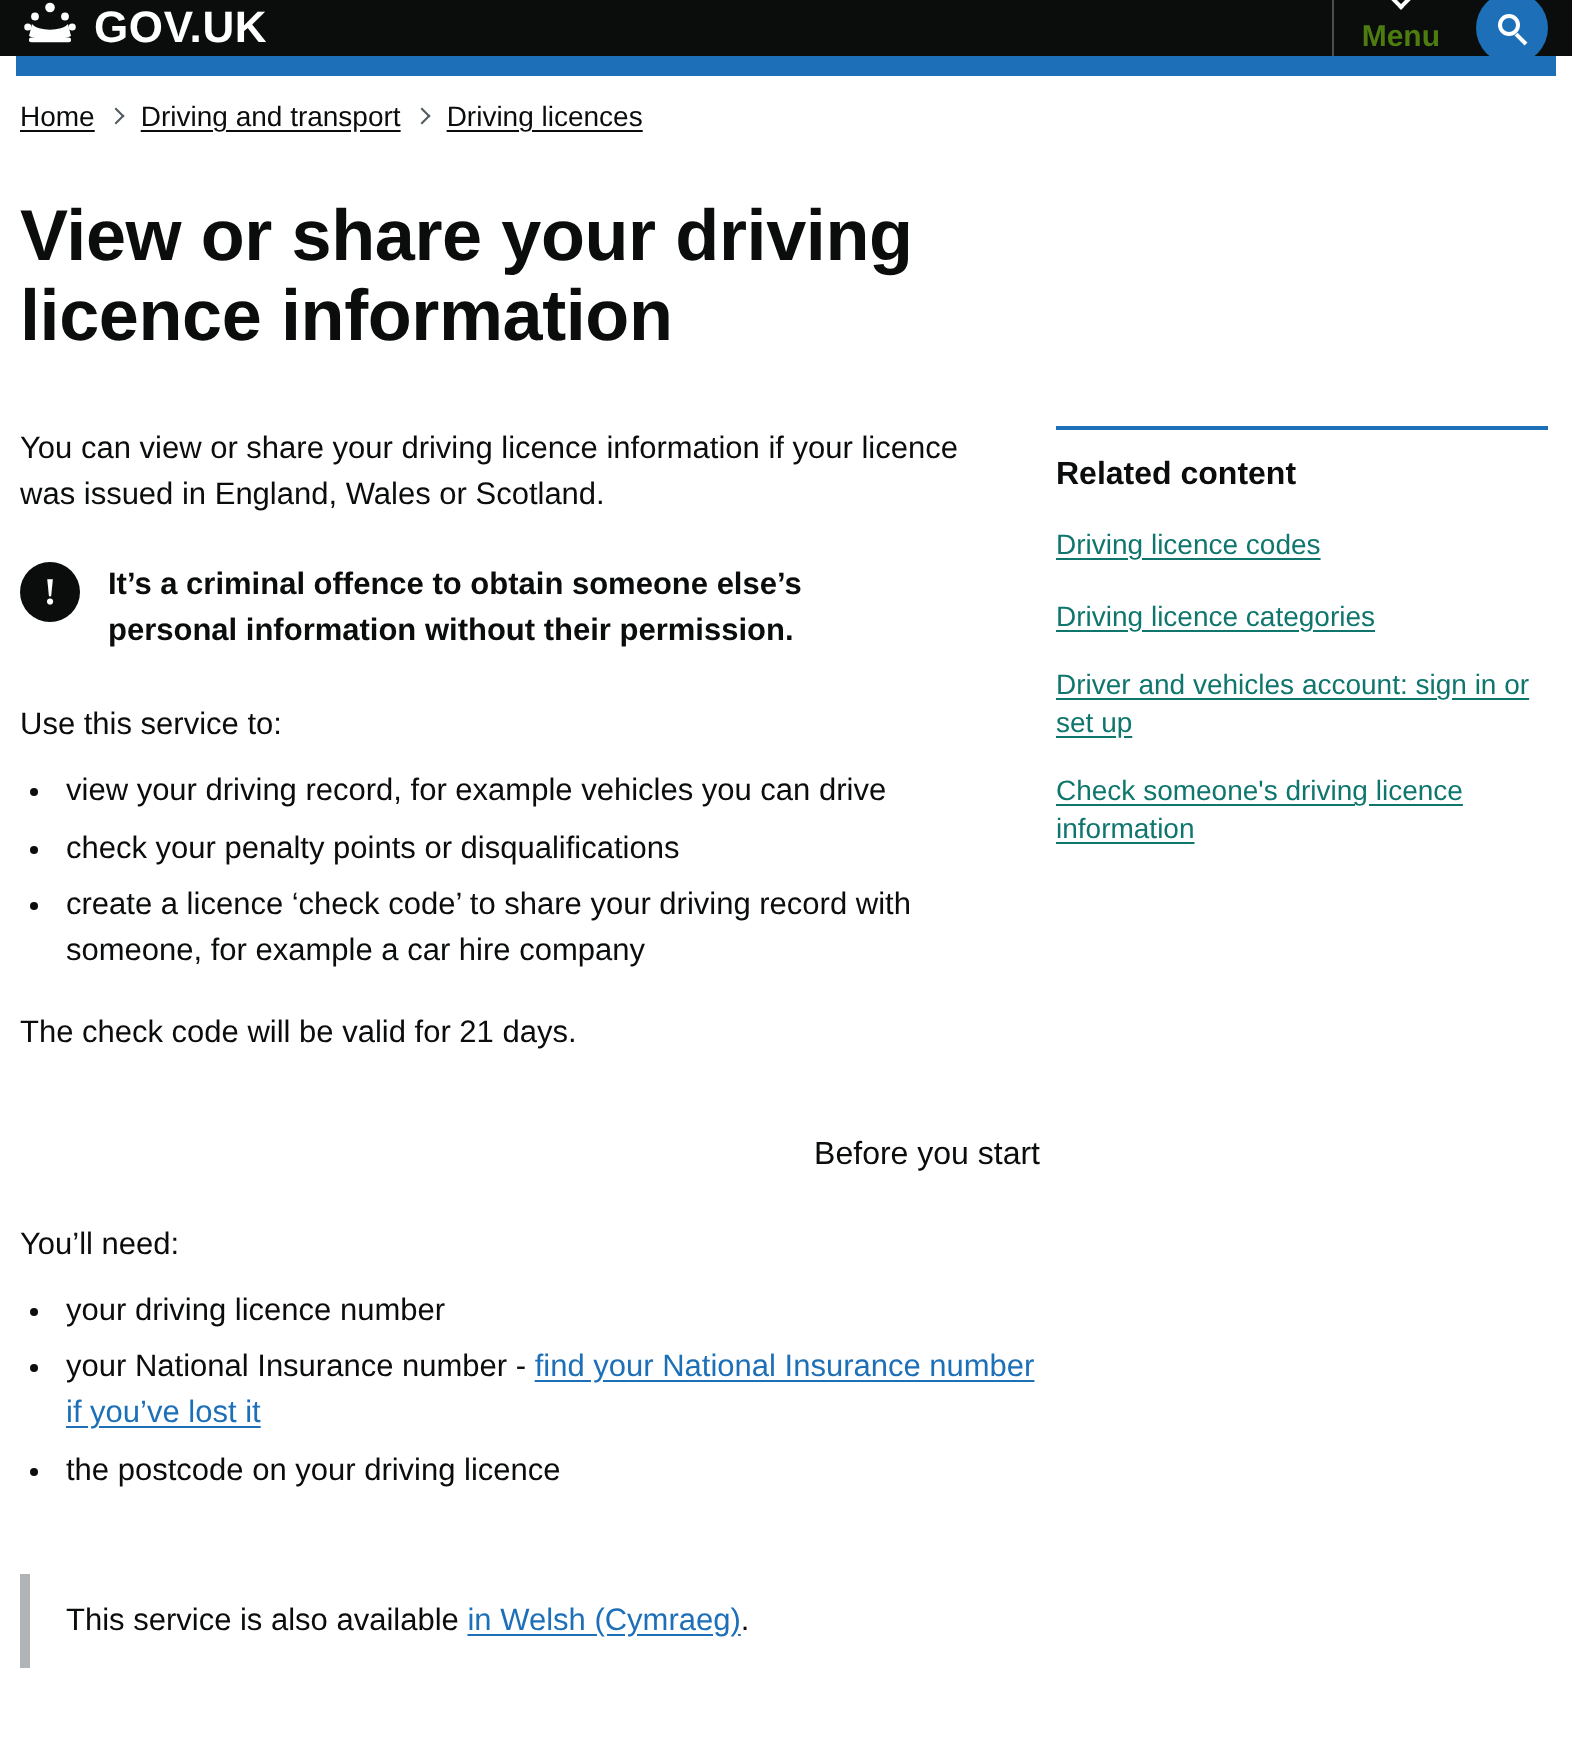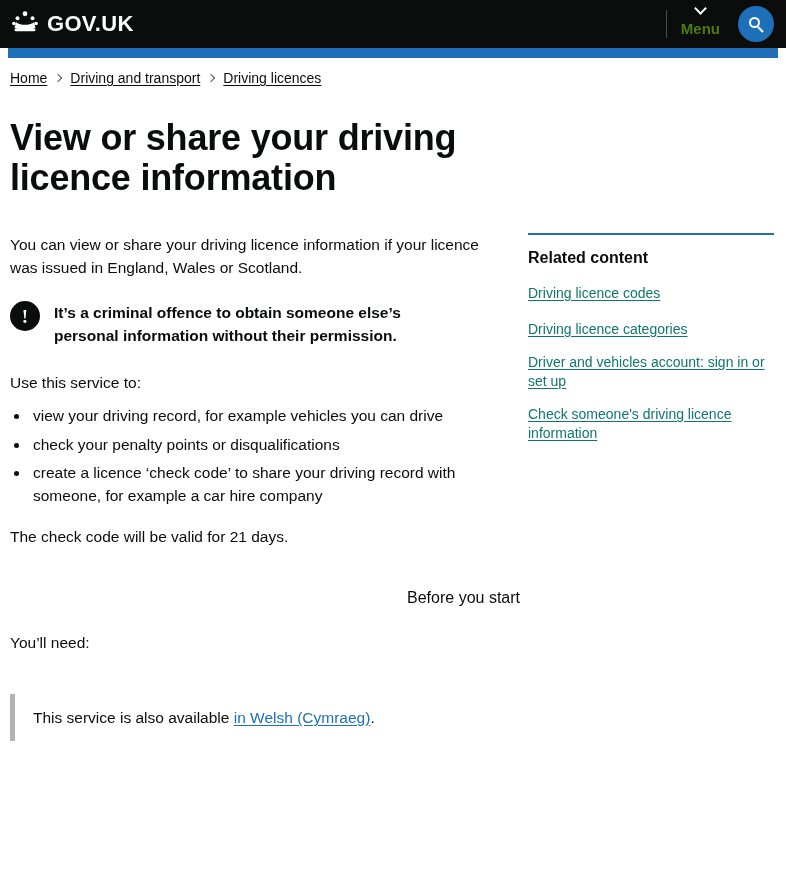--- a/index.html
+++ b/index.html
@@ -9,21 +9,21 @@
     width: 786px;
     background: #ffffff;
     font-family: "Liberation Sans", sans-serif;
     color: #0b0c0c;
   }
   body { position: relative; }
 
   
   .gov-header {
     background: #0b0c0c;
-    height: 48px;
+    height: 28px;
     display: flex;
     align-items: center;
     justify-content: space-between;
     padding: 0 12px 0 10px;
   }
   .logo-wrap {
     display: flex;
     align-items: center;
     gap: 7px;
   }
@@ -313,20 +313,31 @@
         <li>view your driving record, for example vehicles you can drive</li>
         <li>check your penalty points or disqualifications</li>
         <li>create a licence ‘check code’ to share your driving record with someone, for example a car hire company</li>
       </ul>
 
       <p class="after-list">The check code will be valid for 21 days.</p>
 
       <h2 class="section-title">Before you start</h2>
 
       <p class="lead">You’ll need:</p>
+      <ul class="bullets">
+        <li>
+          <span>your driving licence number</span>
+        </li>
+        <li>
+          <span>your National Insurance number - </span><a class="link" href="#">find your National Insurance number if you’ve lost it</a>
+        </li>
+        <li>
+          <span>the postcode on your driving licence</span>
+        </li>
+      </ul>
 
       <div class="inset">
         <p><span>This service is also available </span><a class="link" href="#">in Welsh (Cymraeg)</a><span>.</span></p>
       </div>
 
     </div>
 
     <aside class="col-side">
       <div class="related">
         <h3>Related content</h3>

